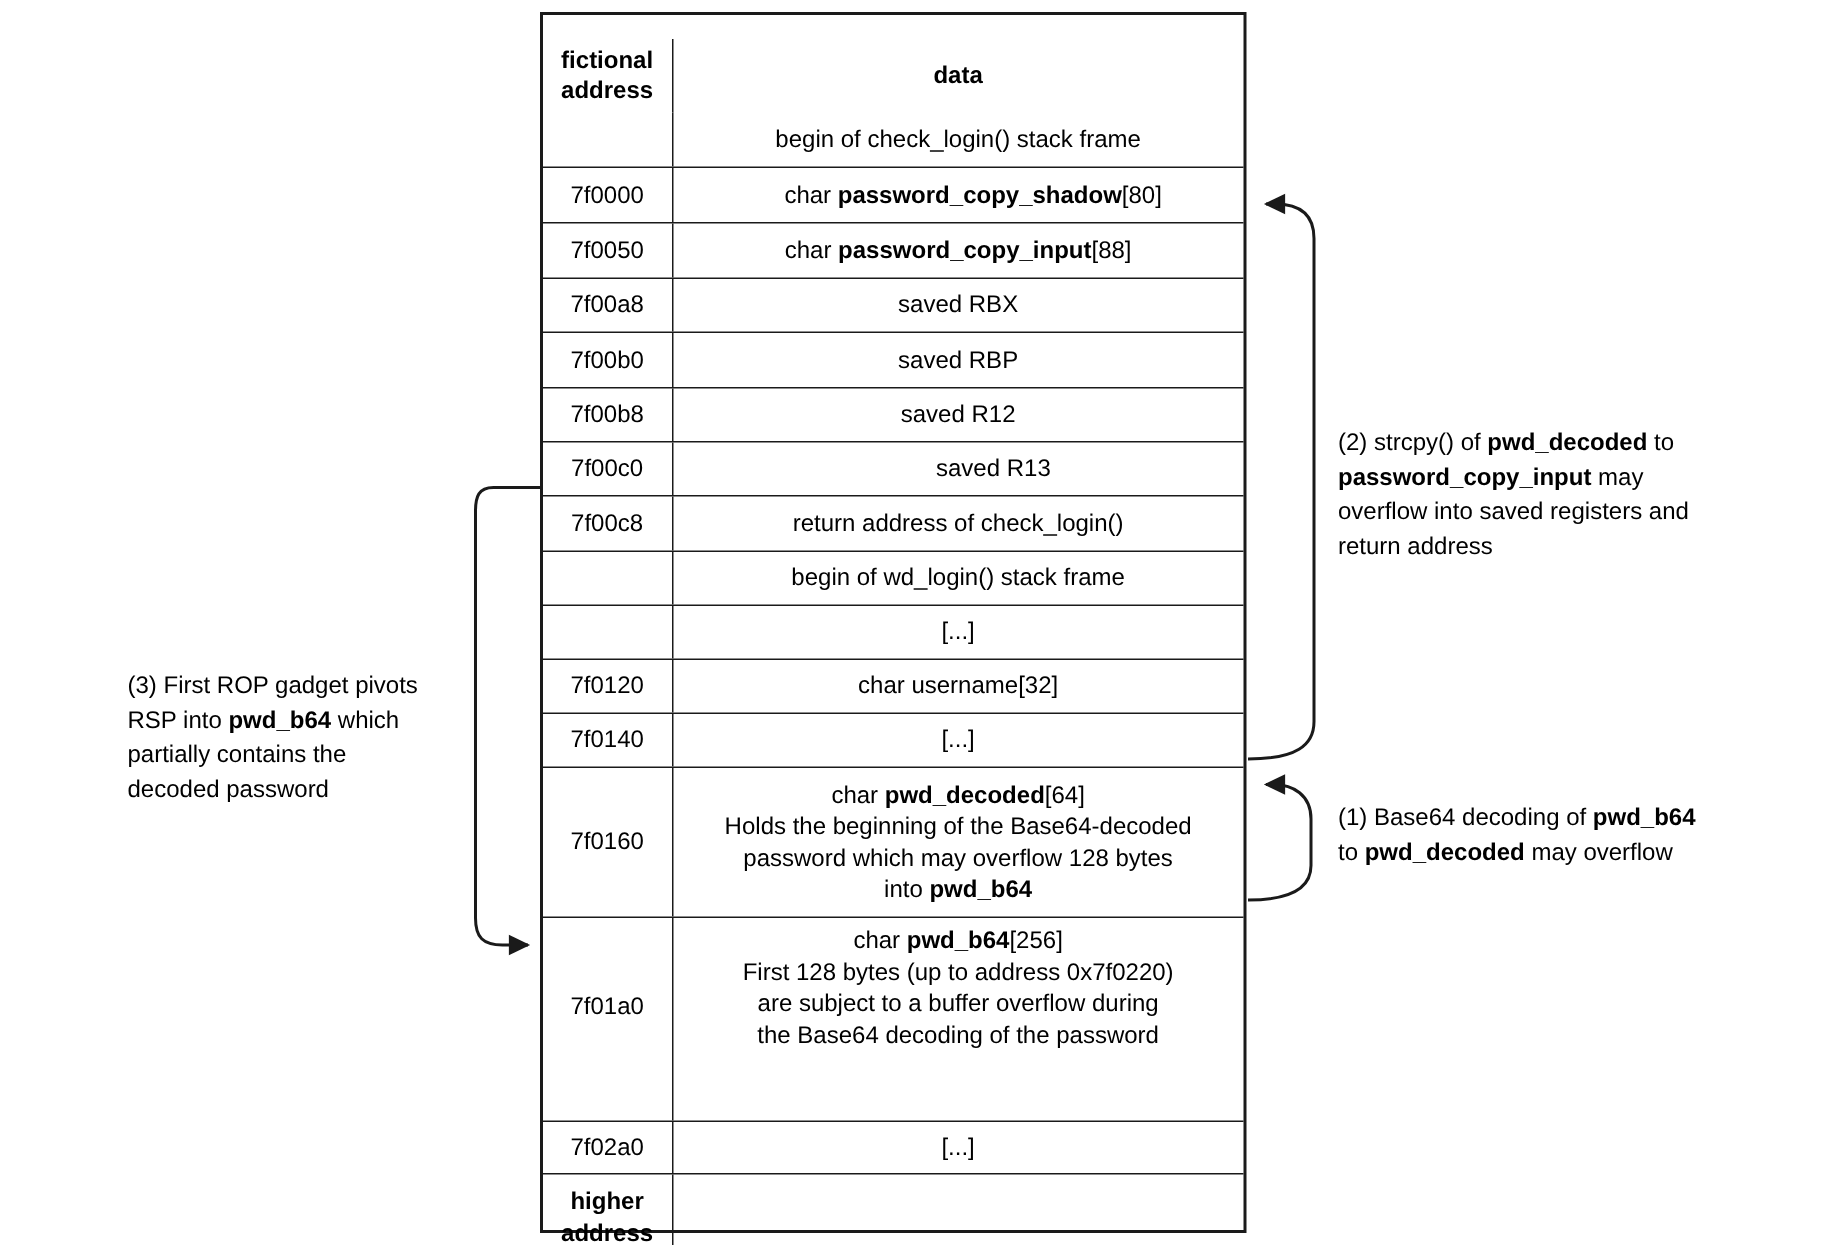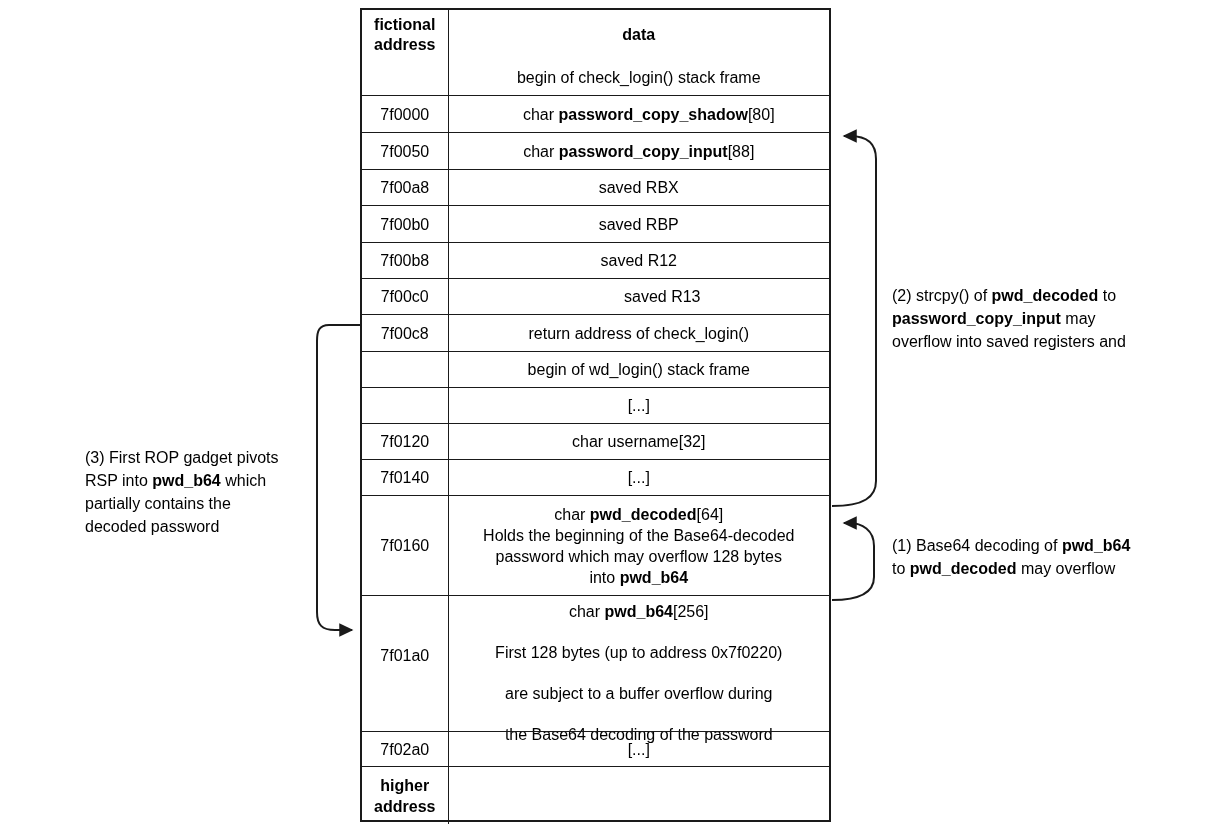--- a/index.html
+++ b/index.html
@@ -8,25 +8,25 @@
   .arrows{position:absolute;left:0;top:0;width:1228px;height:830px;pointer-events:none;}
 
   .memtable{position:absolute;left:360px;top:8px;width:471px;height:814px;box-sizing:border-box;
             border:2px solid #1a1a1a;display:flex;flex-direction:column;background:#ffffff;}
   .row{display:flex;flex:none;box-sizing:border-box;border-top:1.5px solid #1a1a1a;}
   .row:first-child{border-top:none;}
   .cell{box-sizing:border-box;display:flex;flex-direction:column;align-items:center;
         justify-content:center;text-align:center;font-size:16px;line-height:21px;}
   .addr{width:86.5px;flex:none;border-right:1.5px solid #1a1a1a;}
   .data{flex:1;padding:0 6px;}
-  .header-row{height:49px;}
+  .header-row{height:49px;margin-top:16px;}
   .header-row .cell{font-weight:bold;line-height:20px;}
   .b{font-weight:bold;}
   .i{}
-  .vtop .data{justify-content:flex-start;padding-top:5px;gap:20px;}
+  .vtop .data{justify-content:flex-start;padding-top:5px;}
   .vtop .addr{padding-bottom:16px;}
 
   .note{position:absolute;font-size:16px;line-height:23px;white-space:nowrap;}
   .note .line{white-space:nowrap;}
   .note-1{left:892px;top:534px;}
   .note-2{left:892px;top:284px;}
   .note-3{left:85px;top:446px;}
 </style>
 </head>
 <body>
@@ -141,20 +141,21 @@
         </div><div class="row" style="height: 58px;">
           <div class="cell addr b">higher address</div>
           <div class="cell data"></div>
         </div></div>
   </div>
 
   <div class="note note-2">
       <div class="line"><span>(2) strcpy() of </span><span class="b">pwd_decoded</span><span> to</span></div>
       <div class="line"><span class="b">password_copy_input</span><span> may</span></div>
       <div class="line"><span>overflow into saved registers and</span></div>
+      <div class="line"><span>return address</span></div>
     </div>
 
   <div class="note note-1">
       <div class="line"><span>(1) Base64 decoding of </span><span class="b">pwd_b64</span></div>
       <div class="line"><span>to </span><span class="b">pwd_decoded</span><span> may overflow</span></div>
     </div>
 
 </div>
 
 </body></html>

